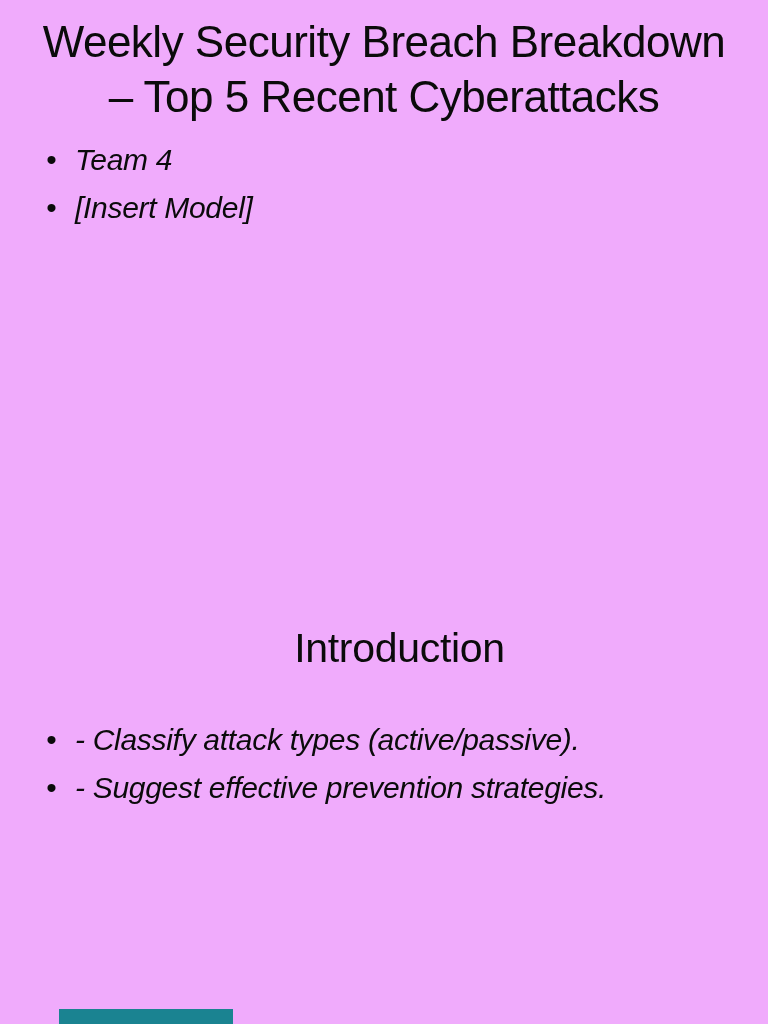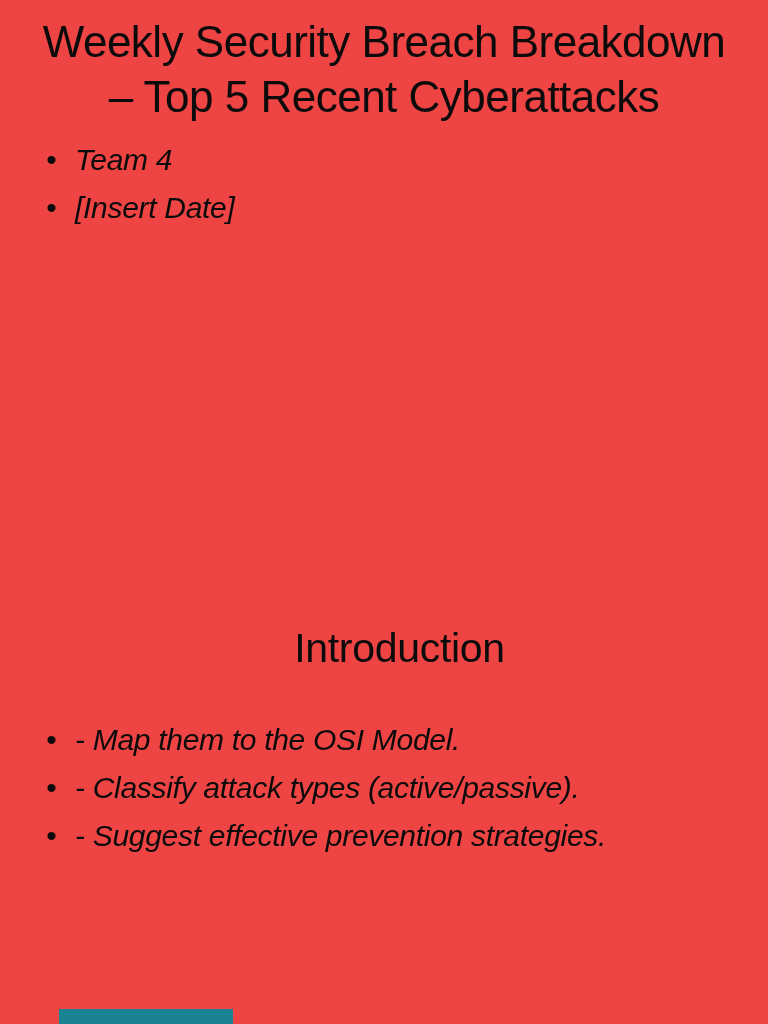--- a/index.html
+++ b/index.html
@@ -8,21 +8,21 @@
     height: 1024px;
     background: #ffffff;
     font-family: "Liberation Sans", sans-serif;
     color: #0b0b0b;
     position: relative;
     overflow: hidden;
   }
   .page {
     position: absolute;
     inset: 0;
-    background: #ef4444;
+    background: #f0abfc;
   }
   .slide-title {
     position: absolute;
     left: 0;
     right: 0;
     margin: 0;
     text-align: center;
     font-weight: 400;
     color: #0b0b0b;
   }
@@ -72,29 +72,28 @@
 
 <div class="page">
 
   <section>
     <h1 class="slide-title" id="title-slide-heading"><span>Weekly Security Breach Breakdown</span><br>
       <span>– Top 5 Recent Cyberattacks</span>
     </h1>
 
     <ul class="bullet-list" id="title-bullets">
       <li><span class="bullet-marker">•</span><span>Team 4</span></li>
-      <li><span class="bullet-marker">•</span><span>[Insert Date]</span></li>
+      <li><span class="bullet-marker">•</span><span>[Insert Model]</span></li>
     </ul>
   </section>
 
   <section>
     <h2 class="slide-title" id="intro-heading">Introduction</h2>
 
     <ul class="bullet-list" id="intro-bullets">
-      <li><span class="bullet-marker">•</span><span>- Map them to the OSI Model.</span></li>
       <li><span class="bullet-marker">•</span><span>- Classify attack types (active/passive).</span></li>
       <li><span class="bullet-marker">•</span><span>- Suggest effective prevention strategies.</span></li>
     </ul>
   </section>
 
   <div class="next-slide-edge" style="background: rgb(26, 131, 145);"></div>
 
 </div>
 
 </body></html>

